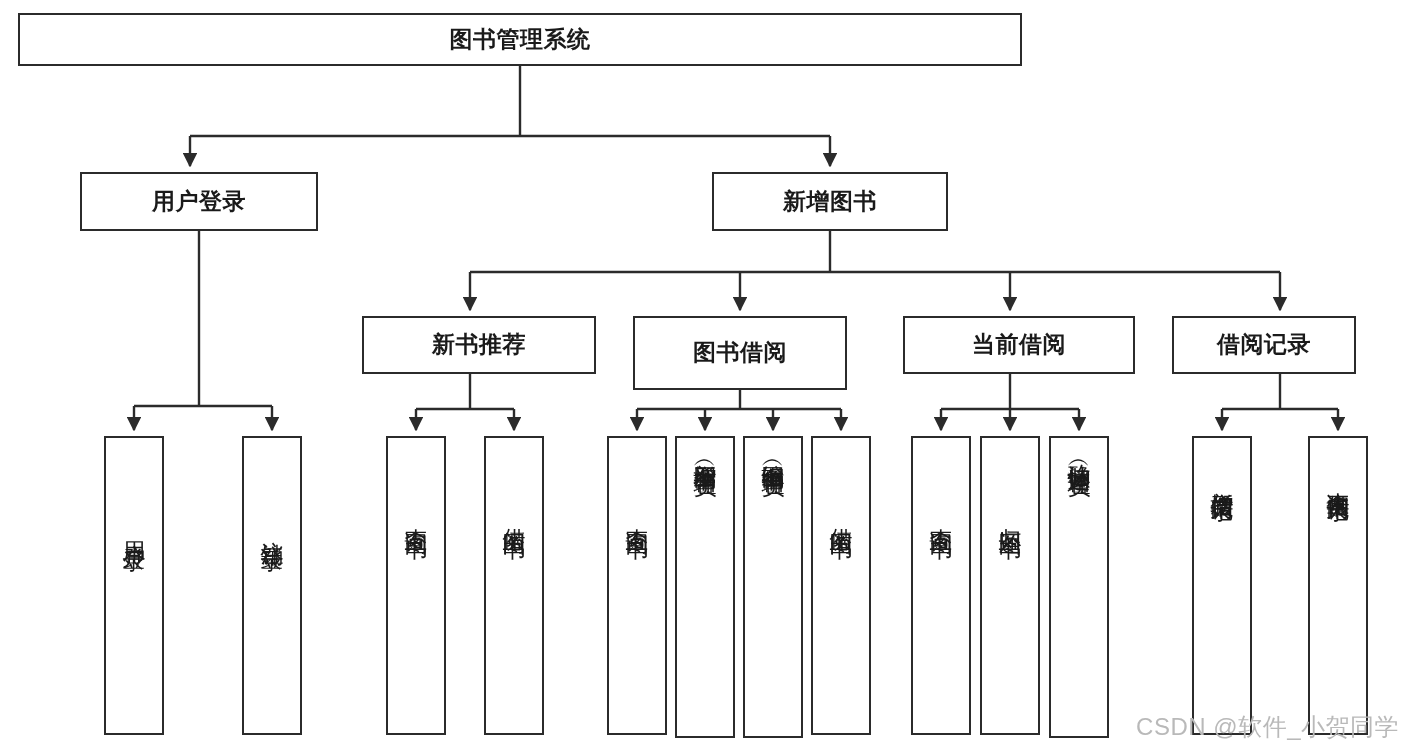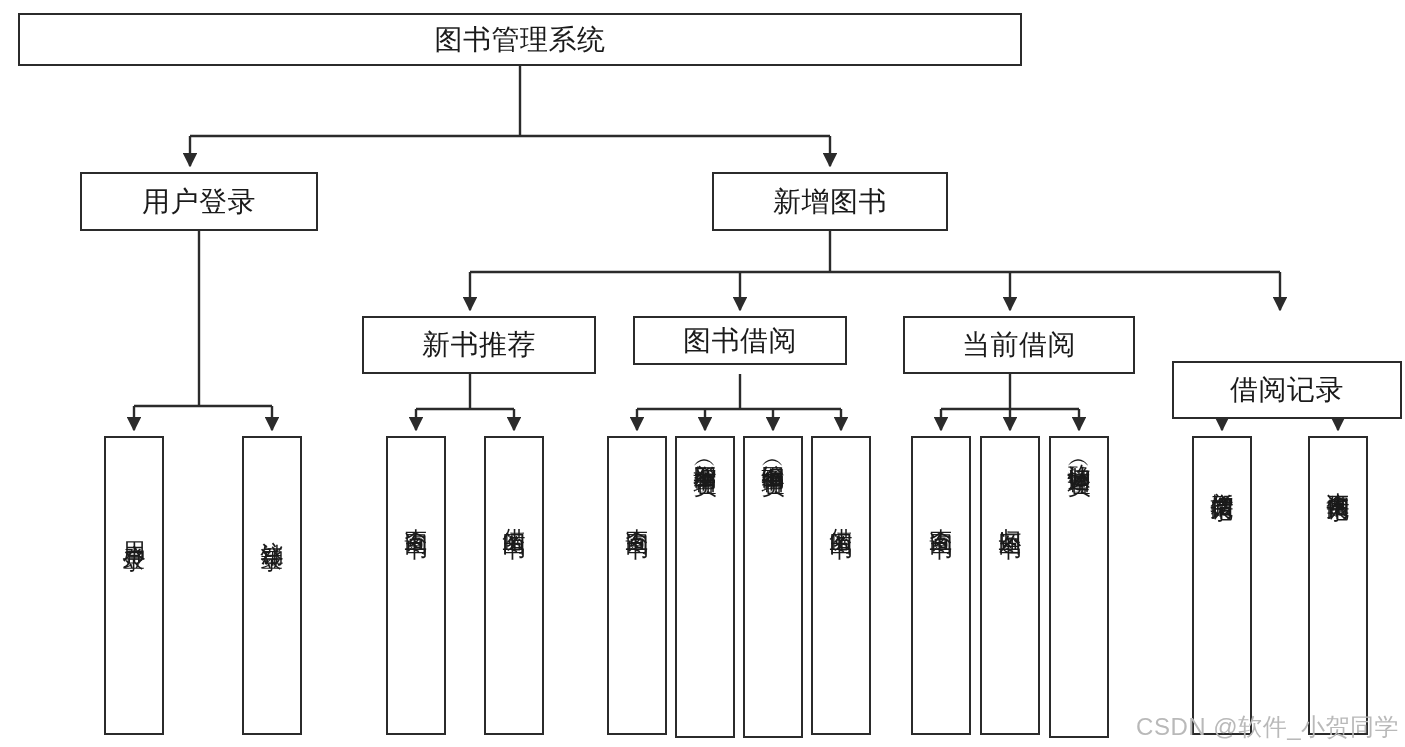--- a/index.html
+++ b/index.html
@@ -37,22 +37,23 @@
     justify-content: center;
     overflow: hidden;
   }
   .node-label {
     color: #1a1a1a;
     text-align: center;
     line-height: 1.18;
     white-space: pre;
   }
   .node.horizontal .node-label {
-    font-size: 28px;
+    font-size: 23px;
     letter-spacing: 0.5px;
+    font-weight: bold;
   }
   .node.vertical {
     align-items: flex-start;
     justify-content: center;
     padding-top: 12px;
   }
   .node.vertical .node-label {
     writing-mode: vertical-rl;
     text-orientation: upright;
     font-size: 23px;
@@ -137,29 +138,29 @@
   </div>
 
   <div class="node horizontal" style="left:712px; top:172px; width:236px; height:59px;">
     <span class="node-label">新增图书</span>
   </div>
 
   <div class="node horizontal" style="left:362px; top:316px; width:234px; height:58px;">
     <span class="node-label">新书推荐</span>
   </div>
 
-  <div class="node horizontal" style="left:633px; top:316px; width:214px; height:49px;">
+  <div class="node horizontal" style="left:633px; top:316px; width:214px; height:74px;">
     <span class="node-label">图书借阅</span>
   </div>
 
   <div class="node horizontal" style="left:903px; top:316px; width:232px; height:58px;">
     <span class="node-label">当前借阅</span>
   </div>
 
-  <div class="node horizontal" style="left:1172px; top:316px; width:230px; height:58px;margin-top:45px;">
+  <div class="node horizontal" style="left:1172px; top:316px; width:184px; height:58px;">
     <span class="node-label">借阅记录</span>
   </div>
 
   <div class="node vertical" style="left:104px; top:436px; width:60px; height:299px; padding-top:85px;">
     <span class="node-label">用户登录</span>
   </div>
 
   <div class="node vertical" style="left:242px; top:436px; width:60px; height:299px; padding-top:85px;">
     <span class="node-label">注销登录</span>
   </div>

